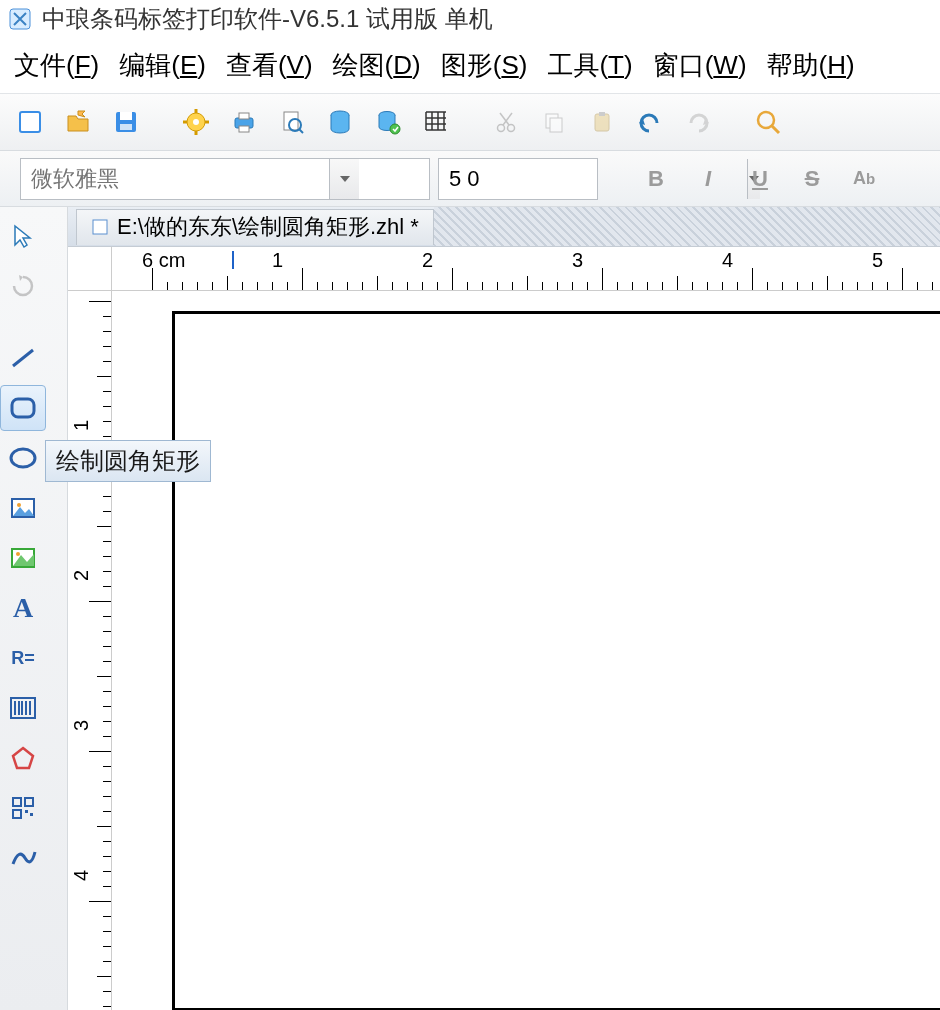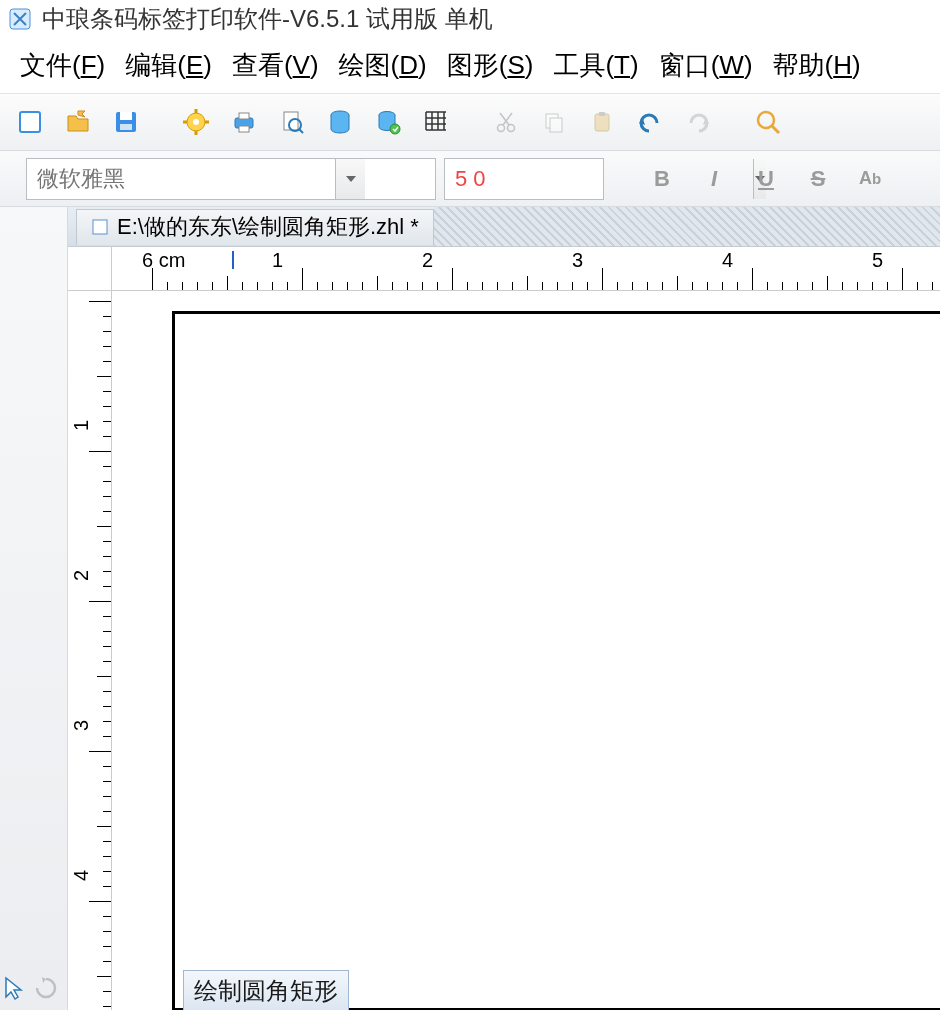--- a/index.html
+++ b/index.html
@@ -27,21 +27,21 @@
 }
 .titlebar .title-text {
   font-size: 24px;
   color: #333;
 }
 
 
 .menubar {
   display: flex;
   align-items: center;
-  padding: 10px 20px;
+  padding: 10px 14px;
   gap: 20px;
   background: #fff;
 }
 .menubar .menu-item {
   font-size: 26px;
   color: #000;
   cursor: pointer;
   white-space: nowrap;
 }
 .menubar .menu-item .mnemonic { text-decoration: underline; }
@@ -63,21 +63,21 @@
   border-radius: 4px;
   cursor: pointer;
 }
 .tbtn.disabled { opacity: 0.45; cursor: default; }
 .tsep { width: 14px; }
 
 
 .fontbar {
   display: flex;
   align-items: center;
-  padding: 6px 26px;
+  padding: 6px 20px;
   gap: 8px;
   background: linear-gradient(#fafafa, #edf0f3);
   border-bottom: 1px solid #d8dce0;
   height: 56px;
 }
 .combo {
   display: flex;
   align-items: center;
   height: 42px;
   border: 1px solid #b9bec4;
@@ -112,21 +112,22 @@
 .workarea {
   display: flex;
   height: calc(1010px - 38px - 54px - 58px - 56px);
   background: linear-gradient(#f8f9fa,#eef1f4);
 }
 .tool-sidebar {
   width: 68px;
   background: linear-gradient(#f7f8f9,#ebedf0);
   border-right: 1px solid #d6dade;
   display: flex;
-  align-items: flex-end;
+  flex-direction: column;
+  align-items: flex-start;
   padding-top: 6px;
   gap: 4px;
 }
 .side-tool {
   width: 46px; height: 46px;
   display: flex; align-items: center; justify-content: center;
   border: 1px solid transparent;
   border-radius: 4px;
   cursor: pointer;
   position: relative;
@@ -395,21 +396,21 @@
 <div class="fontbar">
   <div class="combo" style="width:410px">
     <input readonly="" placeholder="微软雅黑" style="">
     <span class="dd">
         <svg width="12" height="12">
           <path d="M1 3 L6 9 L11 3 Z" fill="#666"></path>
         </svg>
       </span>
   </div>
   <div class="combo" style="width:160px">
-    <input style="color: #ef4444;" value="5 0">
+    <input style="color: #000000;" value="5 0">
     <span class="dd">
         <svg width="12" height="12">
           <path d="M1 3 L6 9 L11 3 Z" fill="#666"></path>
         </svg>
       </span>
   </div>
   <span style="width:20px"></span>
   <span class="stylebtn">B</span>
   <span class="stylebtn" style="font-style:italic">I</span>
   <span class="stylebtn" style="text-decoration:underline">U</span>

